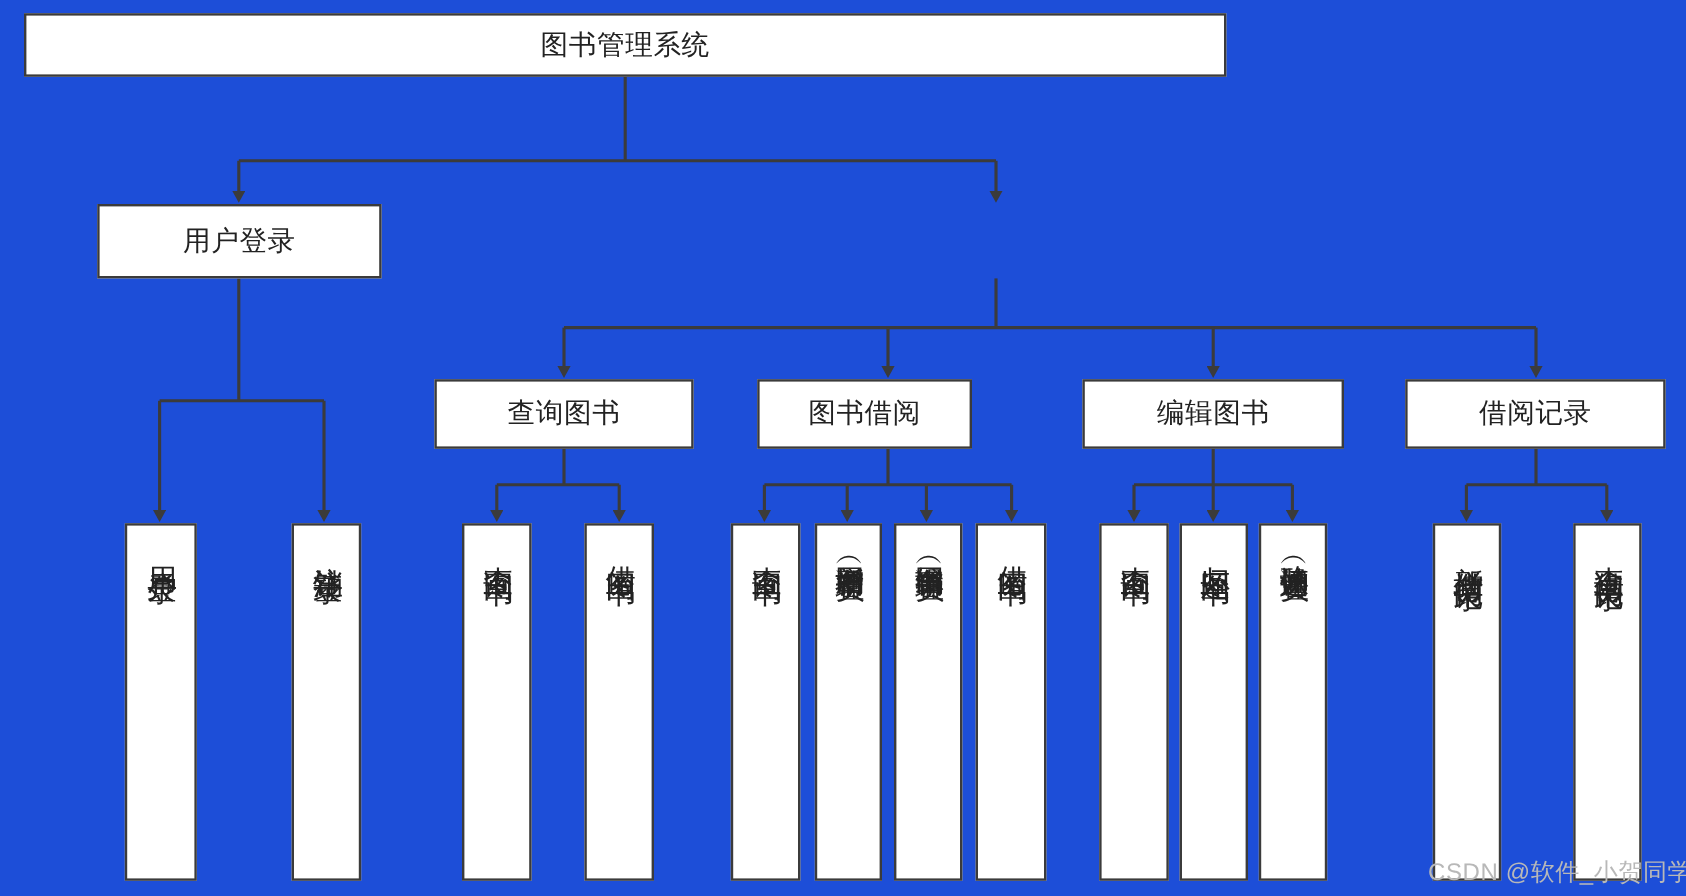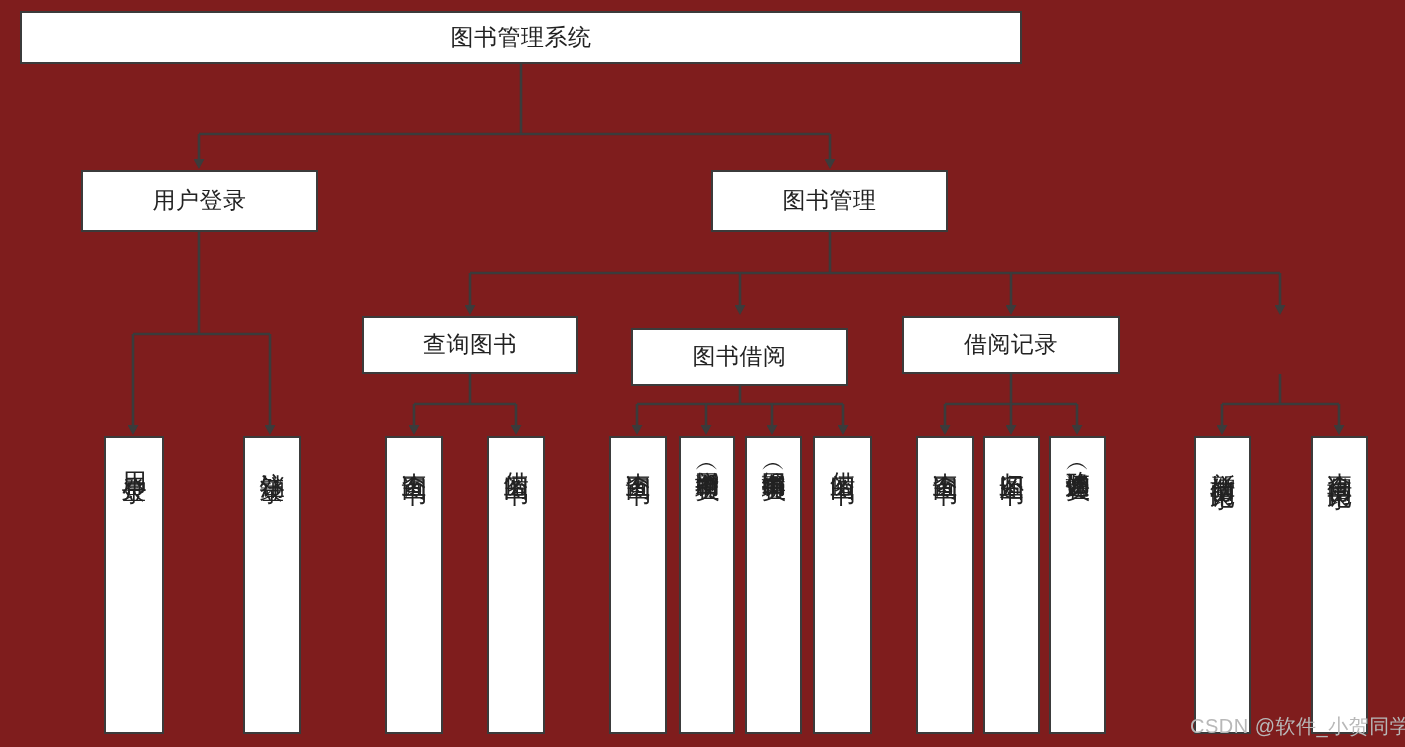--- a/index.html
+++ b/index.html
@@ -7,21 +7,21 @@
     padding: 0;
     background: #ffffff;
   }
   body {
     font-family: "Liberation Sans", "DejaVu Sans", sans-serif;
   }
   #canvas {
     position: relative;
     width: 1405px;
     height: 747px;
-    background: #7f1d1d;
+    background: #1d4ed8;
     overflow: hidden;
   }
   svg.edges {
     position: absolute;
     left: 0;
     top: 0;
     width: 1405px;
     height: 747px;
   }
   .node {
@@ -123,31 +123,31 @@
     </g>
   </svg>
 
   <div class="node horiz" id="node-root" style="left: 20px; top: 11px; width: 1002px; height: 53px;">
     <span class="label">图书管理系统</span>
   </div>
 
   <div class="node horiz" id="node-l2-0" style="left: 81px; top: 170px; width: 237px; height: 62px;">
     <span class="label">用户登录</span>
   </div>
-  <div class="node horiz" id="node-l2-1" style="left: 711px; top: 170px; width: 237px; height: 62px;">
-    <span class="label">图书管理</span>
-  </div>
 
   <div class="node horiz" id="node-l3-0" style="left: 362px; top: 316px; width: 216px; height: 58px;">
     <span class="label">查询图书</span>
   </div>
-  <div class="node horiz" id="node-l3-1" style="left: 631px; top: 328px; width: 217px; height: 58px;">
+  <div class="node horiz" id="node-l3-1" style="left: 631px; top: 316px; width: 179px; height: 58px;">
     <span class="label">图书借阅</span>
   </div>
   <div class="node horiz" id="node-l3-2" style="left: 902px; top: 316px; width: 218px; height: 58px;">
+    <span class="label">编辑图书</span>
+  </div>
+  <div class="node horiz" id="node-l3-3" style="left: 1171px; top: 316px; width: 217px; height: 58px;">
     <span class="label">借阅记录</span>
   </div>
 
   <div class="node vert" id="node-leaf-0" style="left: 104px; top: 436px; width: 60px; height: 298px;">
     <span class="label">用户登录</span>
   </div>
   <div class="node vert" id="node-leaf-1" style="left: 243px; top: 436px; width: 58px; height: 298px;">
     <span class="label">注销登录</span>
   </div>
   <div class="node vert" id="node-leaf-2" style="left: 385px; top: 436px; width: 58px; height: 298px;">

